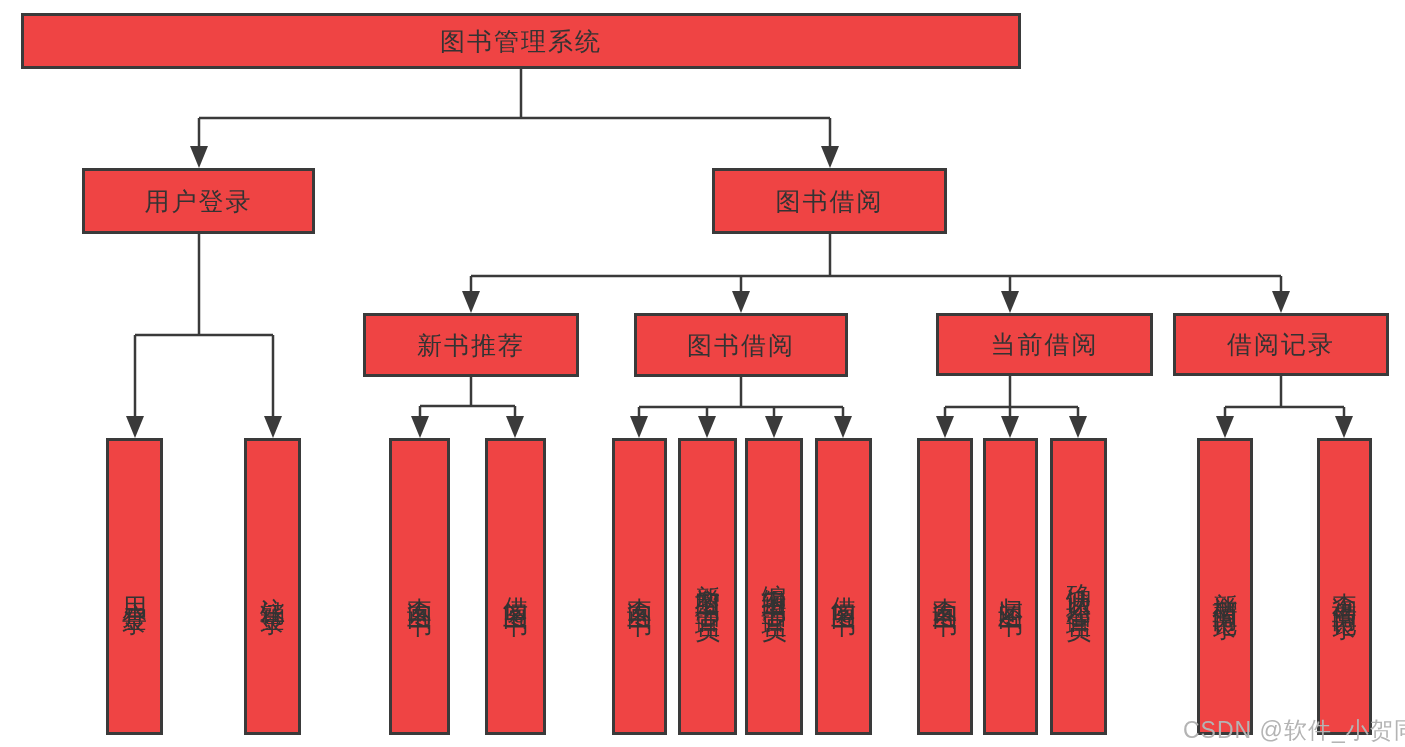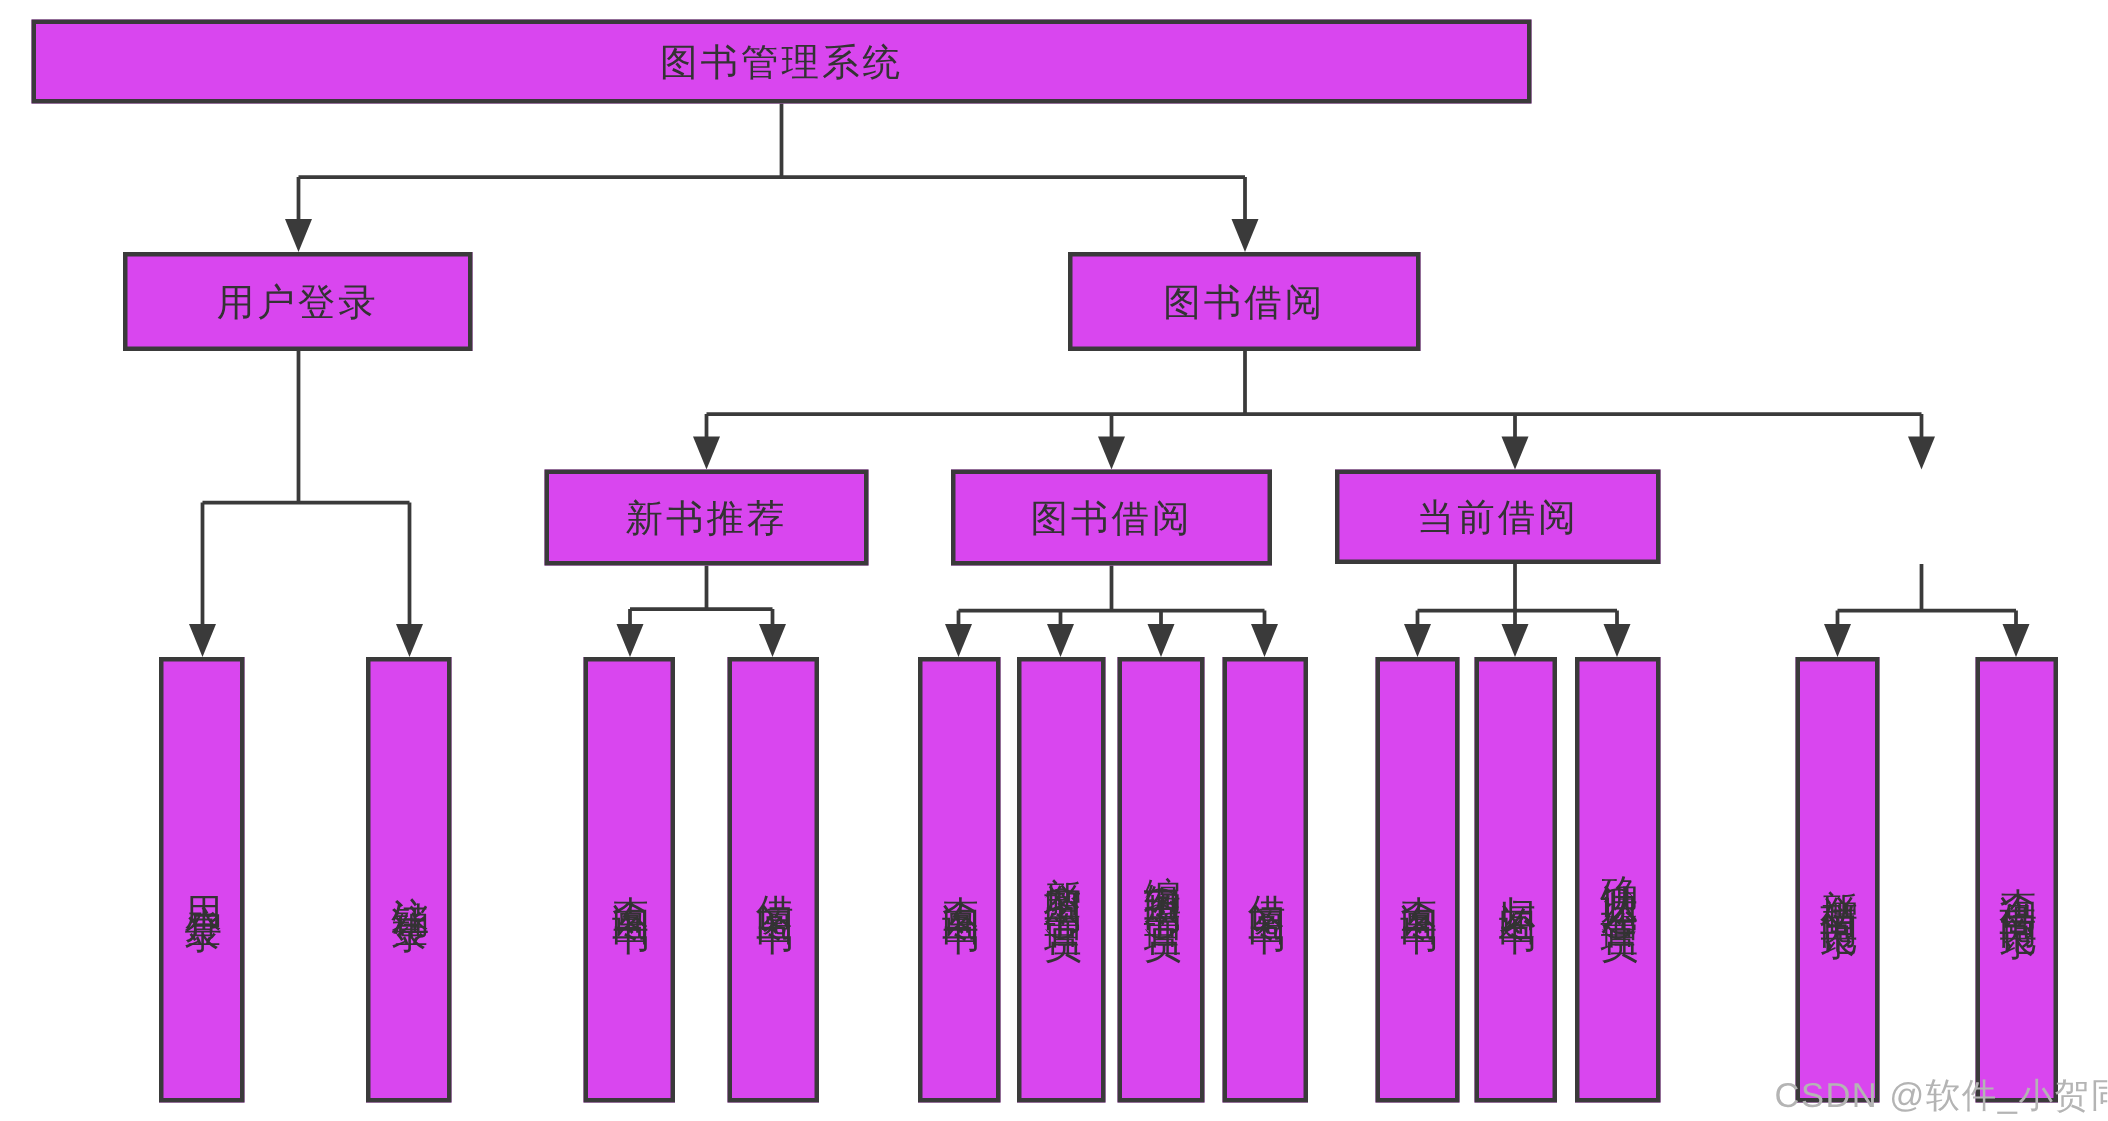--- a/index.html
+++ b/index.html
@@ -12,21 +12,21 @@
     position:relative;
     width:1405px;height:747px;
     background:#ffffff;
     font-family:"Liberation Sans", sans-serif;
     overflow:hidden;
   }
   #connectors{position:absolute;left:0;top:0;z-index:1;}
   .box{
     position:absolute;
     box-sizing:border-box;
-    background:#d946ef;
+    background:#ef4444;
     border:3px solid var(--line);
     display:flex;
     align-items:center;
     justify-content:center;
     z-index:2;
   }
   .h-label{
     font-size:25px;
     color:var(--text);
     letter-spacing:2px;
@@ -131,22 +131,25 @@
   <div class="box" style="left:712px;top:168px;width:235px;height:66px;">
     <span class="h-label">图书借阅</span>
   </div>
 
   <div class="box" style="left:363px;top:313px;width:216px;height:64px;">
     <span class="h-label">新书推荐</span>
   </div>
   <div class="box" style="left:634px;top:313px;width:214px;height:64px;">
     <span class="h-label">图书借阅</span>
   </div>
-  <div class="box" style="left:890px;top:313px;width:217px;height:63px;justify-content:center;">
+  <div class="box" style="left:936px;top:313px;width:217px;height:63px;justify-content:center;">
     <span class="h-label">当前借阅</span>
+  </div>
+  <div class="box" style="left:1173px;top:313px;width:216px;height:63px;">
+    <span class="h-label">借阅记录</span>
   </div>
 
   <div class="box" style="left:106px;top:438px;width:57px;height:297px;">
     <span class="v-label">用户登录</span>
   </div>
   <div class="box" style="left:244px;top:438px;width:57px;height:297px;">
     <span class="v-label">注销登录</span>
   </div>
 
   <div class="box" style="left:389px;top:438px;width:61px;height:297px;">

